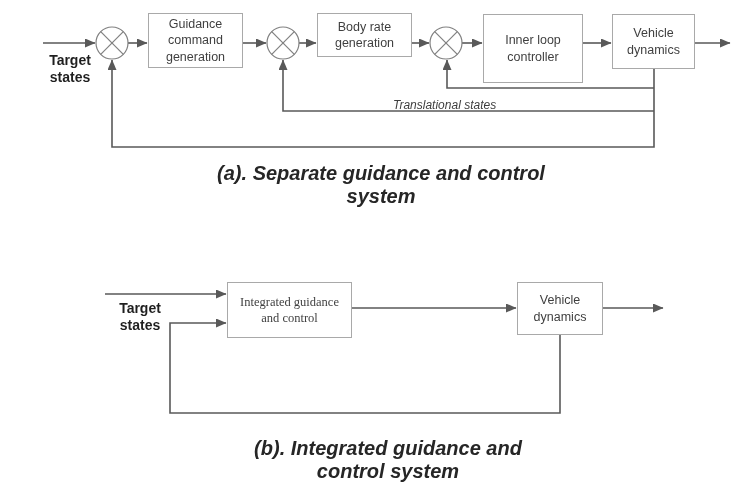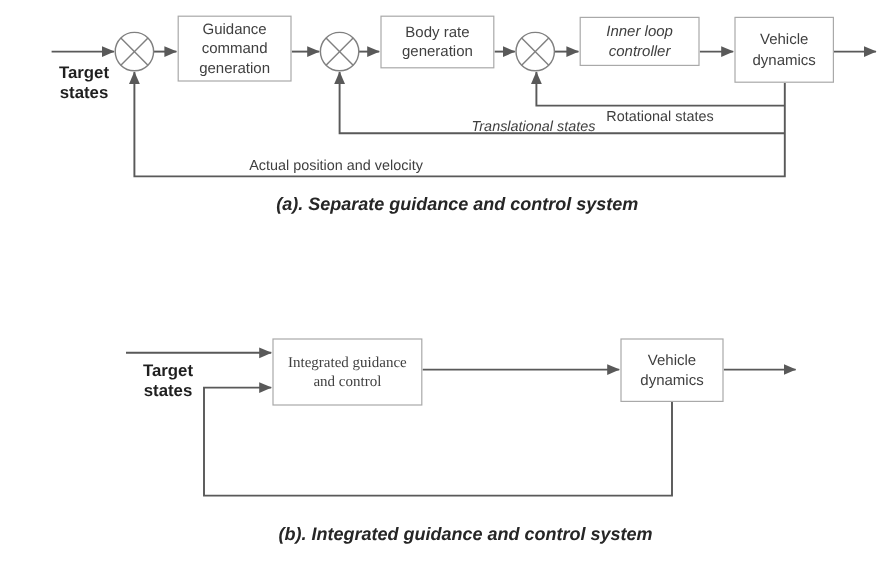--- a/index.html
+++ b/index.html
@@ -43,21 +43,21 @@
     z-index: 2;
     font-size: 14px;
     font-weight: bold;
     color: #1f1f1f;
     text-align: center;
     line-height: 1.2;
   }
   .caption {
     position: absolute;
     z-index: 2;
-    font-size: 15px;
+    font-size: 20px;
     font-weight: bold;
     font-style: italic;
     color: #262626;
     text-align: center;
   }
   .centered { text-align: center; }
 </style>
 </head>
 <body>
 
@@ -109,31 +109,29 @@
       <path d="M560,335 L560,413 L170,413 L170,323 L226,323" marker-end="url(#ah)"></path>
       <line x1="352" y1="308" x2="516" y2="308" marker-end="url(#ah)"></line>
       <line x1="603" y1="308" x2="663" y2="308" marker-end="url(#ah)"></line>
     </g>
   </svg>
 
   <div class="block" style="left:148px; top:13px; width:95px; height:55px;">Guidance command generation</div>
 
   <div class="block" style="left:317px; top:13px; width:95px; height:44px;">Body rate generation</div>
 
-  <div class="block" style="left:483px; top:14px; width:100px; height:41px;font-style:italic;">Inner loop controller</div>
+  <div class="block" style="left:483px; top:14px; width:100px; height:69px;">Inner loop controller</div>
 
   <div class="block" style="left:612px; top:14px; width:83px; height:55px;">Vehicle dynamics</div>
 
   <div class="input-label" style="left:38px; top:52px; width:64px;">Target states</div>
 
-  <div class="free-label centered" style="left:490px; top:90px; width:120px;">Rotational states</div>
 
   <div class="free-label" style="left:393px; top:98px;font-style:italic;">Translational states</div>
 
-  <div class="free-label centered" style="left:200px; top:131px; width:160px;">Actual position and velocity</div>
 
   <div class="caption" style="left:211px; top:162px; width:340px;">(a). Separate guidance and control system</div>
 
   <div class="block" style="left:227px; top:282px; width:125px; height:56px; padding:2px 5px;font-family:Liberation Serif, serif;">Integrated guidance and control</div>
 
   <div class="block" style="left:517px; top:282px; width:86px; height:53px;">Vehicle dynamics</div>
 
   <div class="input-label" style="left:108px; top:300px; width:64px;">Target states</div>
 
   <div class="caption" style="left:218px; top:437px; width:340px;">(b). Integrated guidance and control system</div>

